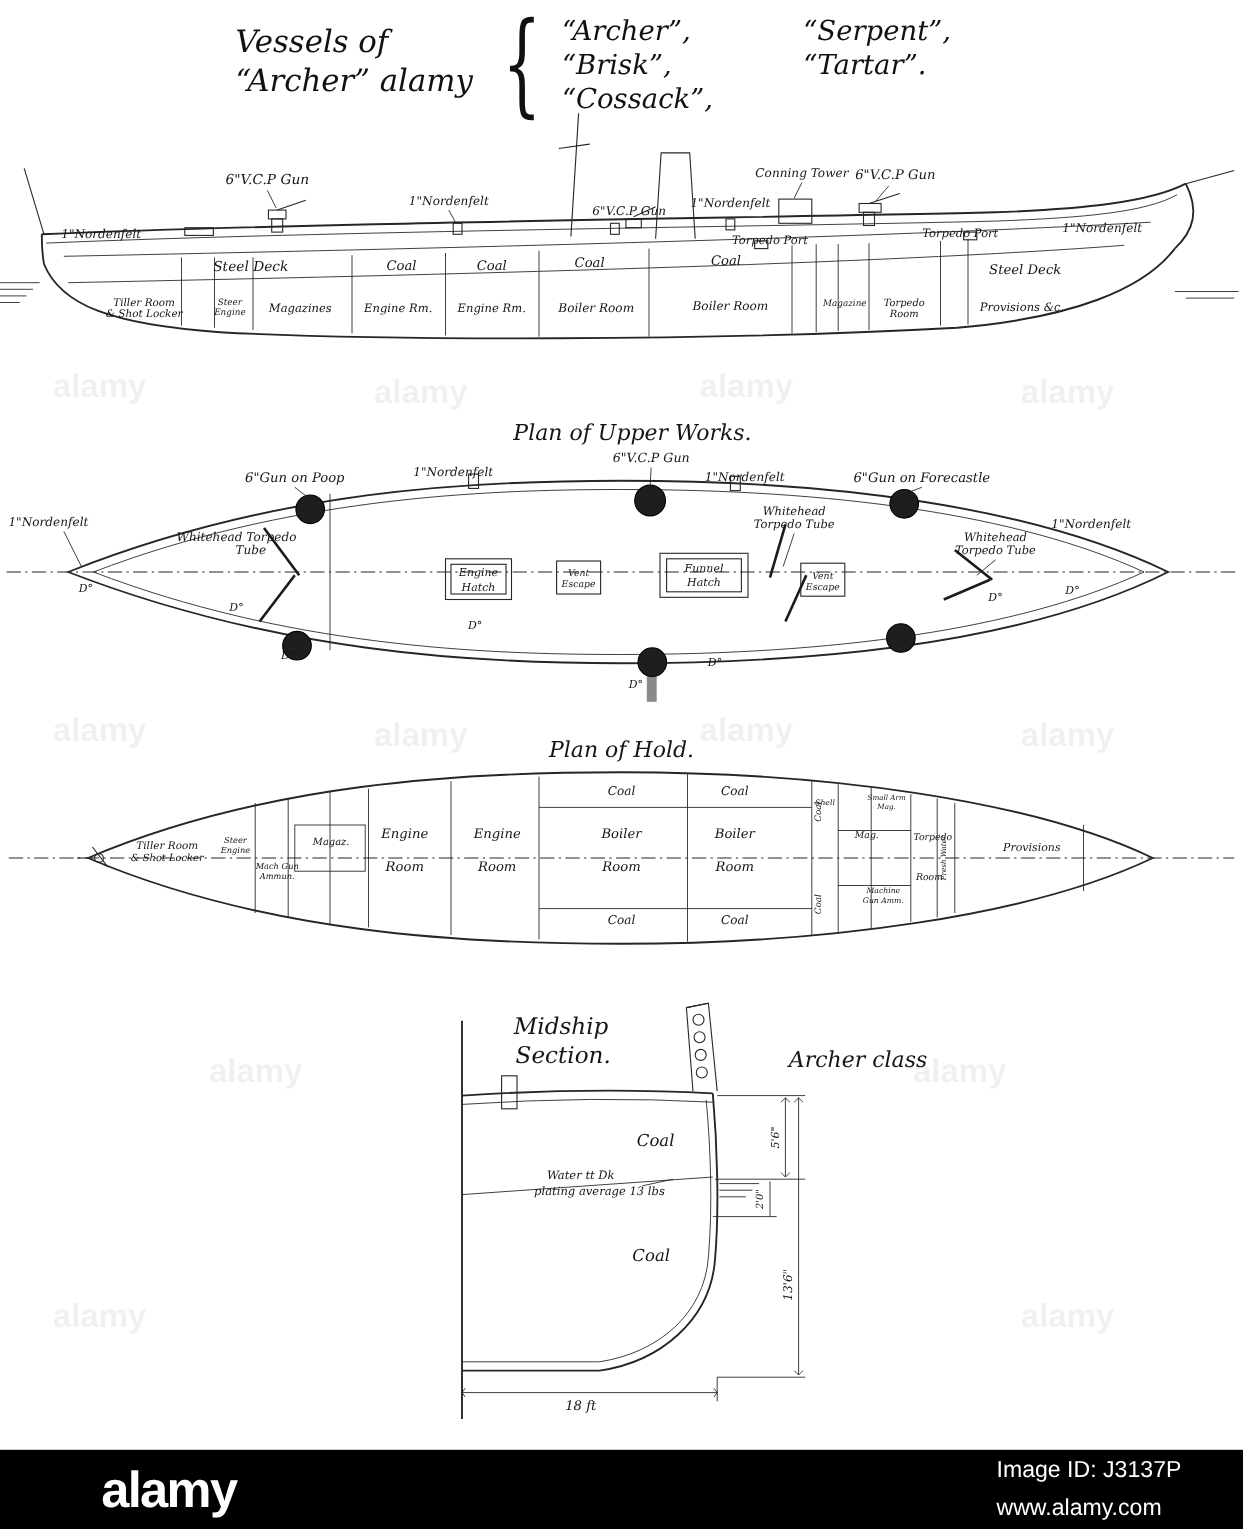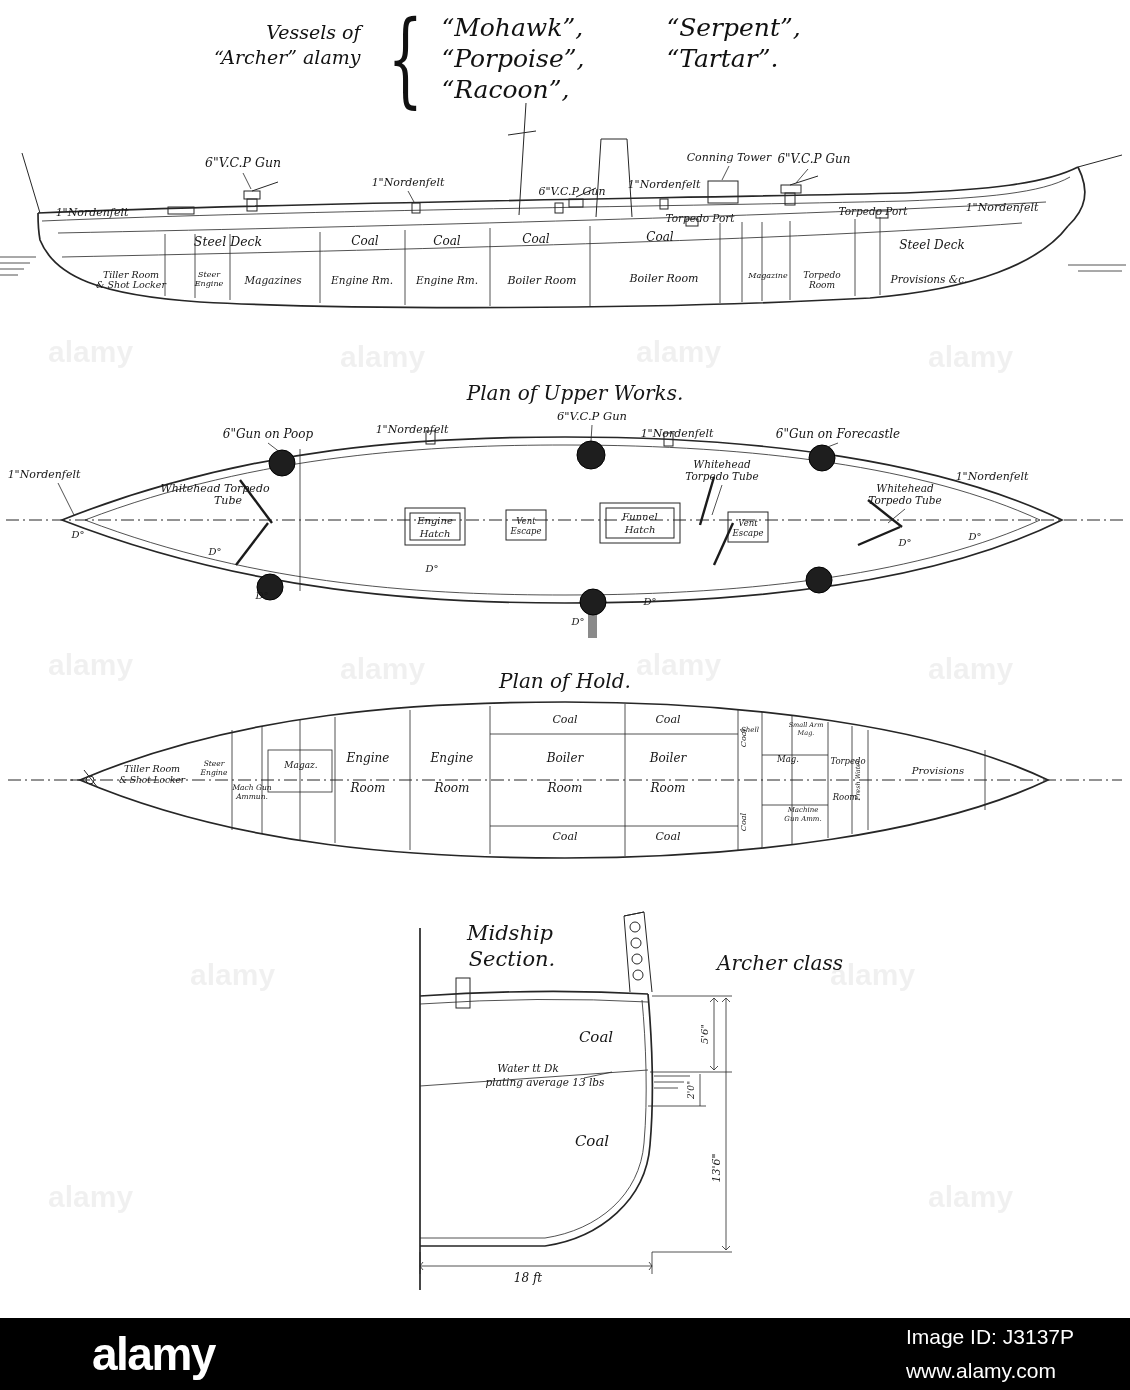--- a/index.html
+++ b/index.html
@@ -4,21 +4,21 @@
 <style>
   *{margin:0;padding:0;box-sizing:border-box}
   html,body{background:#ffffff}
   .page{position:relative;width:1130px;height:1390px;background:#fff;overflow:hidden;
         font-family:"DejaVu Serif",serif;color:#111}
   
   .wm{position:absolute;font-family:"Liberation Sans",sans-serif;font-weight:bold;
       font-size:30px;color:#000;opacity:.055;pointer-events:none;user-select:none}
   
   .header{position:absolute;top:12px;left:214px;display:flex;align-items:flex-start}
-  .intro{font-style:italic;font-size:19px;line-height:1.3;text-align:right;margin-top:8px}
+  .intro{font-style:italic;font-size:28px;line-height:1.3;text-align:left;margin-top:8px}
   .brace{display:inline-block;font-size:102px;line-height:.92;margin:0 4px 0 12px;
          transform:scaleX(.55);font-style:normal}
   .col{font-style:italic;font-size:25px;line-height:1.24;margin-right:36px;white-space:nowrap}
   .col3{margin-left:46px}
   
   svg.drawing{position:absolute;left:0;width:1130px}
   svg text{font-family:"DejaVu Serif",serif;font-style:italic;fill:#151515;text-anchor:middle}
   .ln{stroke:#262626;fill:none;stroke-width:1}
   .ln2{stroke-width:1.7}
   .thin{stroke-width:.8}
@@ -52,23 +52,23 @@
     <span class="wm" style="left:928px;top:1180px">alamy</span>
   </div>
 
   <div class="header">
     <div class="intro">
       <div>Vessels of</div>
       <div>“Archer” alamy</div>
     </div>
     <div class="brace">{</div>
     <div class="col">
-      <div>“Mohawk”,</div>
-      <div>“Porpoise”,</div>
-      <div>“Racoon”,</div>
+      <div>“Archer”,</div>
+      <div>“Brisk”,</div>
+      <div>“Cossack”,</div>
     </div>
     <div class="col col3">
       <div>“Serpent”,</div>
       <div>“Tartar”.</div>
     </div>
   </div>
 
   <svg class="drawing" style="top:95px;height:265px" viewBox="0 0 1130 265">
     <g class="ln ln2">
       <path d="M38,118 C300,107 700,103 905,98 C985,95 1045,89 1078,72"></path>

